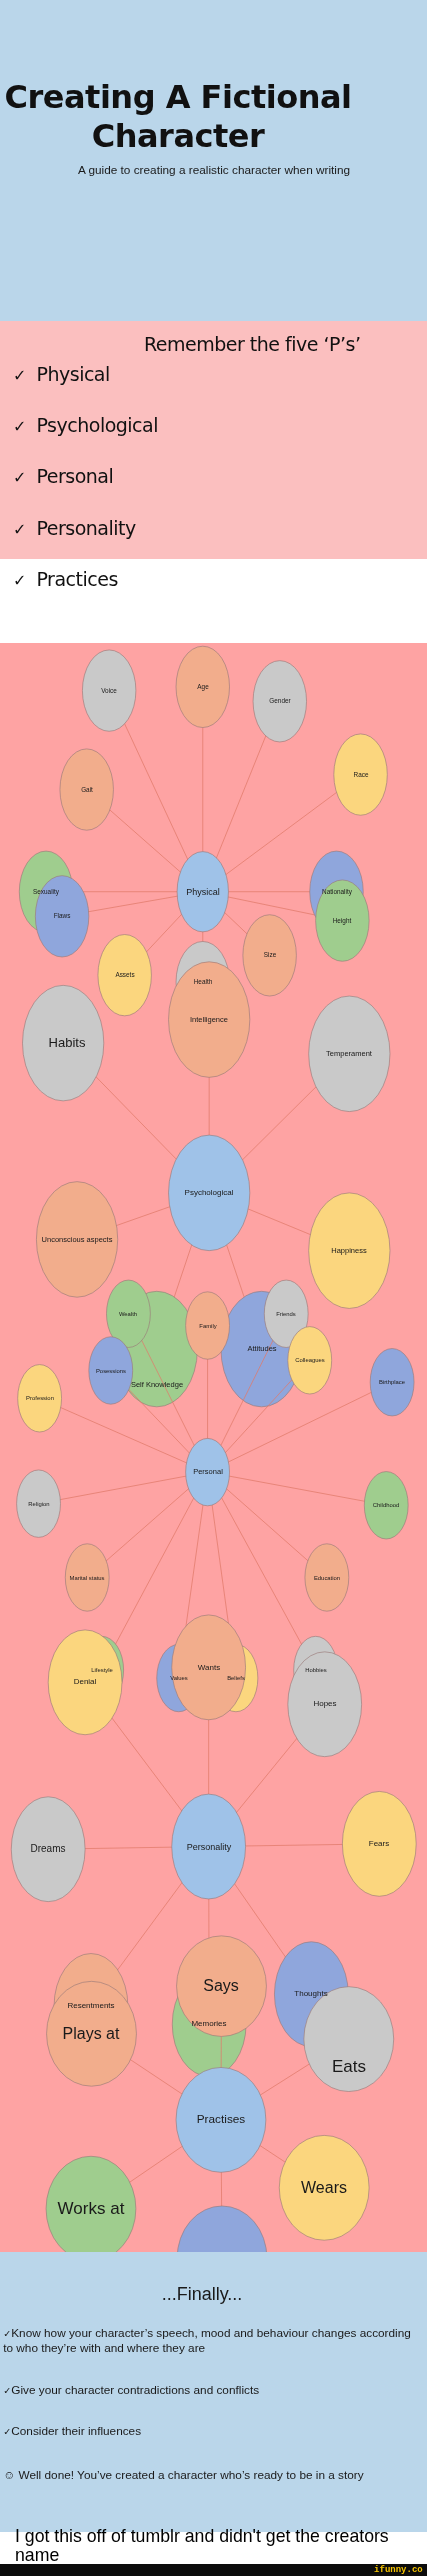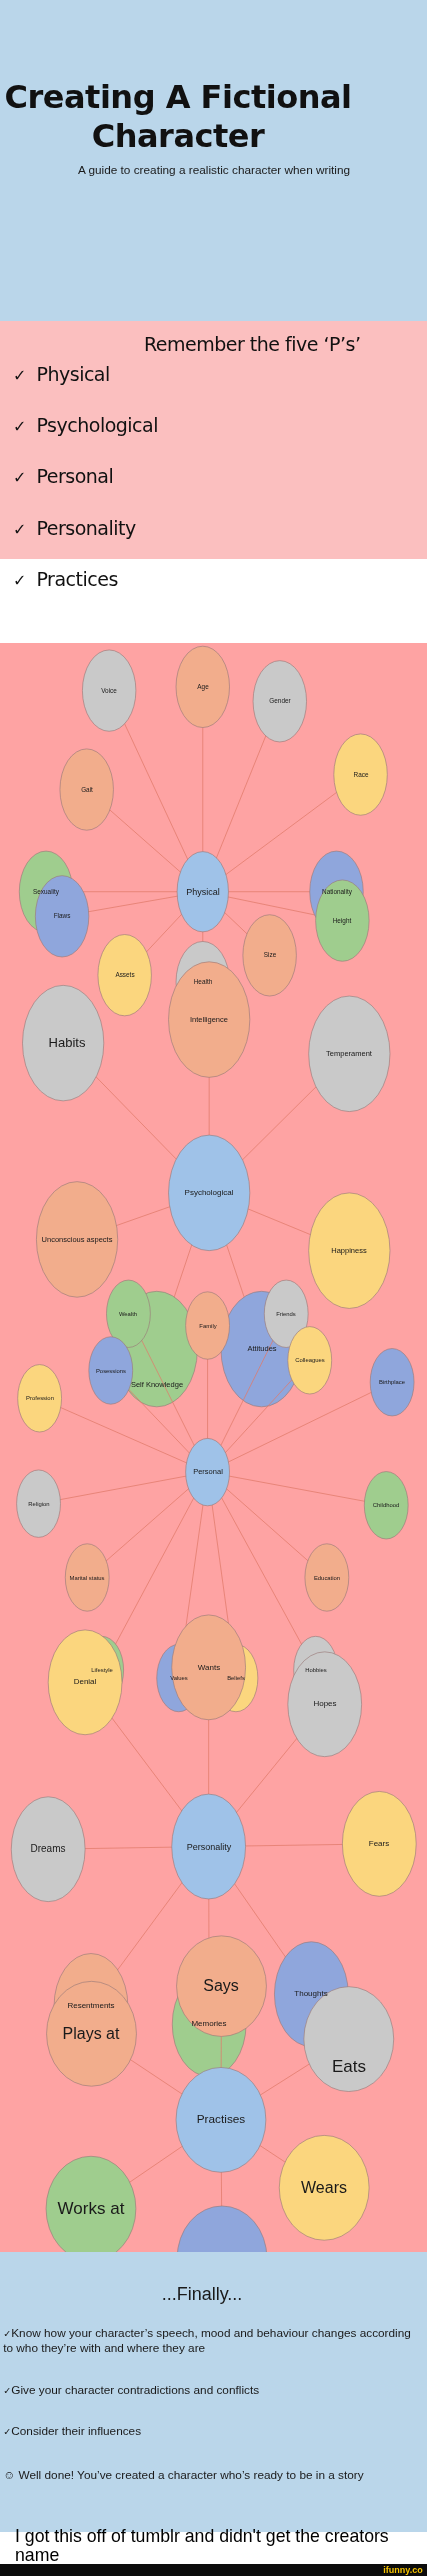--- a/index.html
+++ b/index.html
@@ -15,21 +15,21 @@
   .subtitle { position:absolute; left:0; width:428px; text-align:center; top:163px; font-size:11.8px; color:#1a1a1a; }
   .ps-heading { position:absolute; left:144px; top:11.8px; font-family:"DejaVu Sans", sans-serif; font-size:19px; color:#111; letter-spacing:-0.5px; }
   .ps-item { position:absolute; left:13px; font-family:"DejaVu Sans", sans-serif; font-size:19px; color:#111; letter-spacing:-0.5px; }
   .ps-item .chk { display:inline-block; width:23.5px; font-size:16px; }
   svg.diag { position:absolute; left:0; top:0; width:428px; height:1609px; }
   .node-label { position:absolute; text-align:center; transform:translate(-50%,-50%); color:#1a1a1a; white-space:pre-line; line-height:1.15; }
   .final-heading { position:absolute; left:0; width:404px; text-align:center; top:32px; font-size:18px; color:#1a1a1a; }
   .final-item { position:absolute; left:3.2px; width:417px; font-size:11.8px; line-height:15px; color:#1a1a1a; }
   .final-item .chk { font-size:9.6px; }
   .caption { position:absolute; left:15px; top:-6.4px; font-size:17.7px; line-height:19px; color:#000; width:407px; }
-  .brand { position:absolute; right:5.3px; top:0.5px; font-weight:bold; font-size:9px; color:#f7c400; font-family:Liberation Sans, sans-serif; }
+  .brand { position:absolute; right:5.3px; top:0.5px; font-weight:bold; font-size:9px; color:#f7c400; font-family:Liberation Mono, monospace; }
 </style>
 </head>
 <body>
 
 <div class="sec" id="sec-title">
   <div class="title">Creating A Fictional Character</div>
   <div class="subtitle">A guide to creating a realistic character when writing</div>
 </div>
 
 <div class="sec" id="sec-ps">

